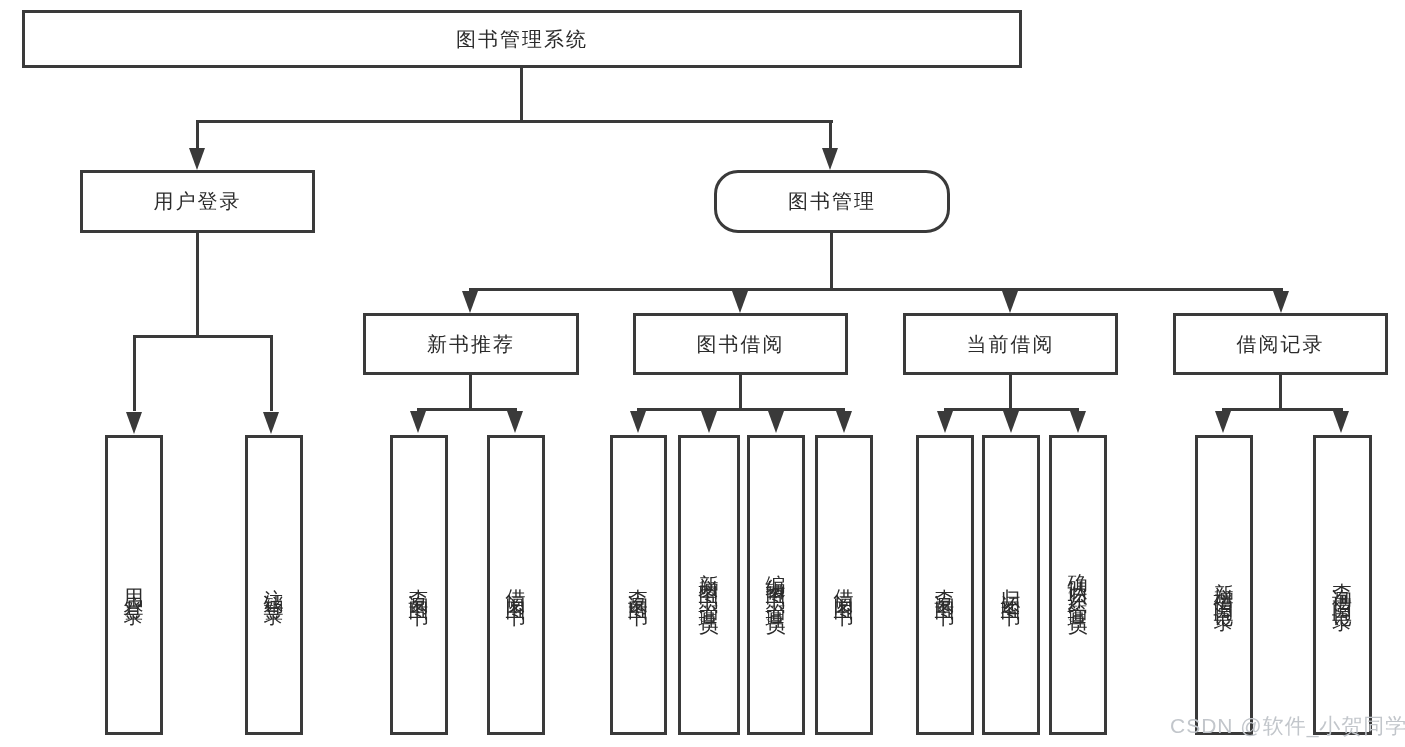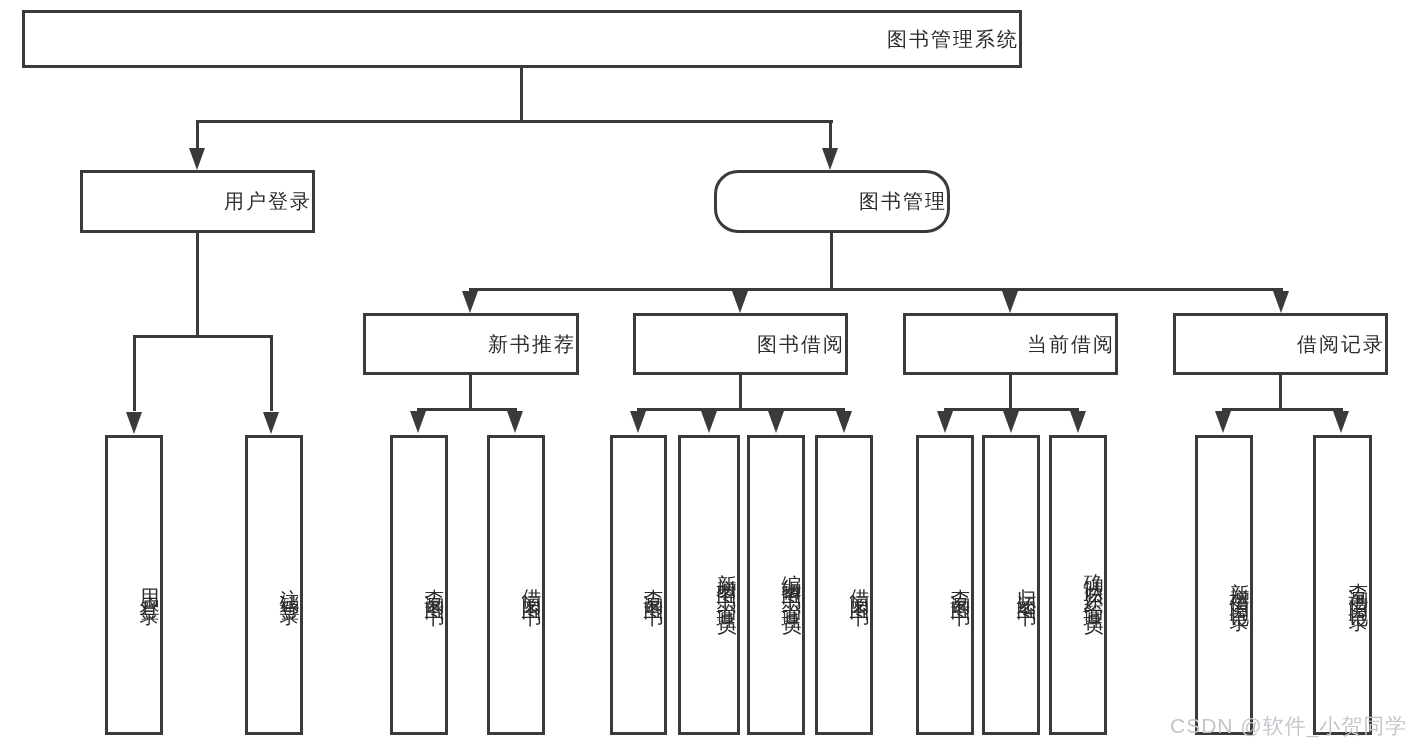--- a/index.html
+++ b/index.html
@@ -14,21 +14,21 @@
     width:1405px;height:747px;
     background:var(--bg);
     font-family:"Liberation Sans", sans-serif;
     overflow:hidden;
   }
   .box{
     position:absolute;
     box-sizing:border-box;
     border:3px solid var(--line);
     background:#fff;
-    display:flex;align-items:center;justify-content:flex-end;
+    display:flex;align-items:center;justify-content:center;
     color:var(--text);
   }
   .hlabel{font-size:20px;letter-spacing:2px;white-space:nowrap;}
   .leaf span{
     writing-mode:vertical-rl;
     text-orientation:mixed;
     font-size:20px;
     letter-spacing:6px;
     line-height:1;
   }

